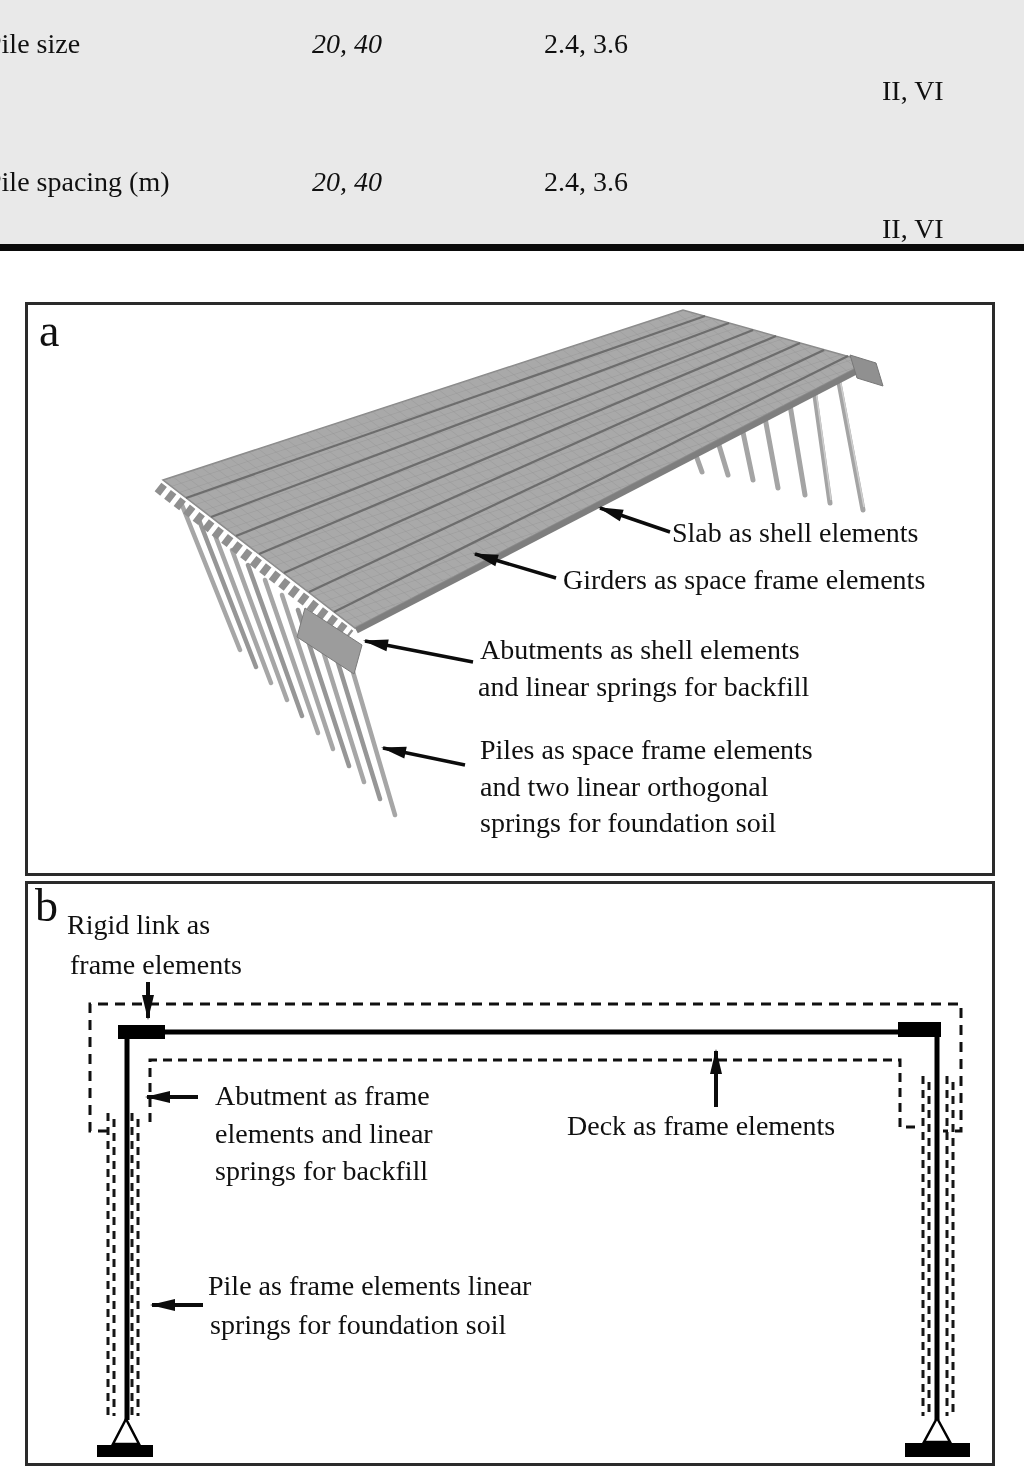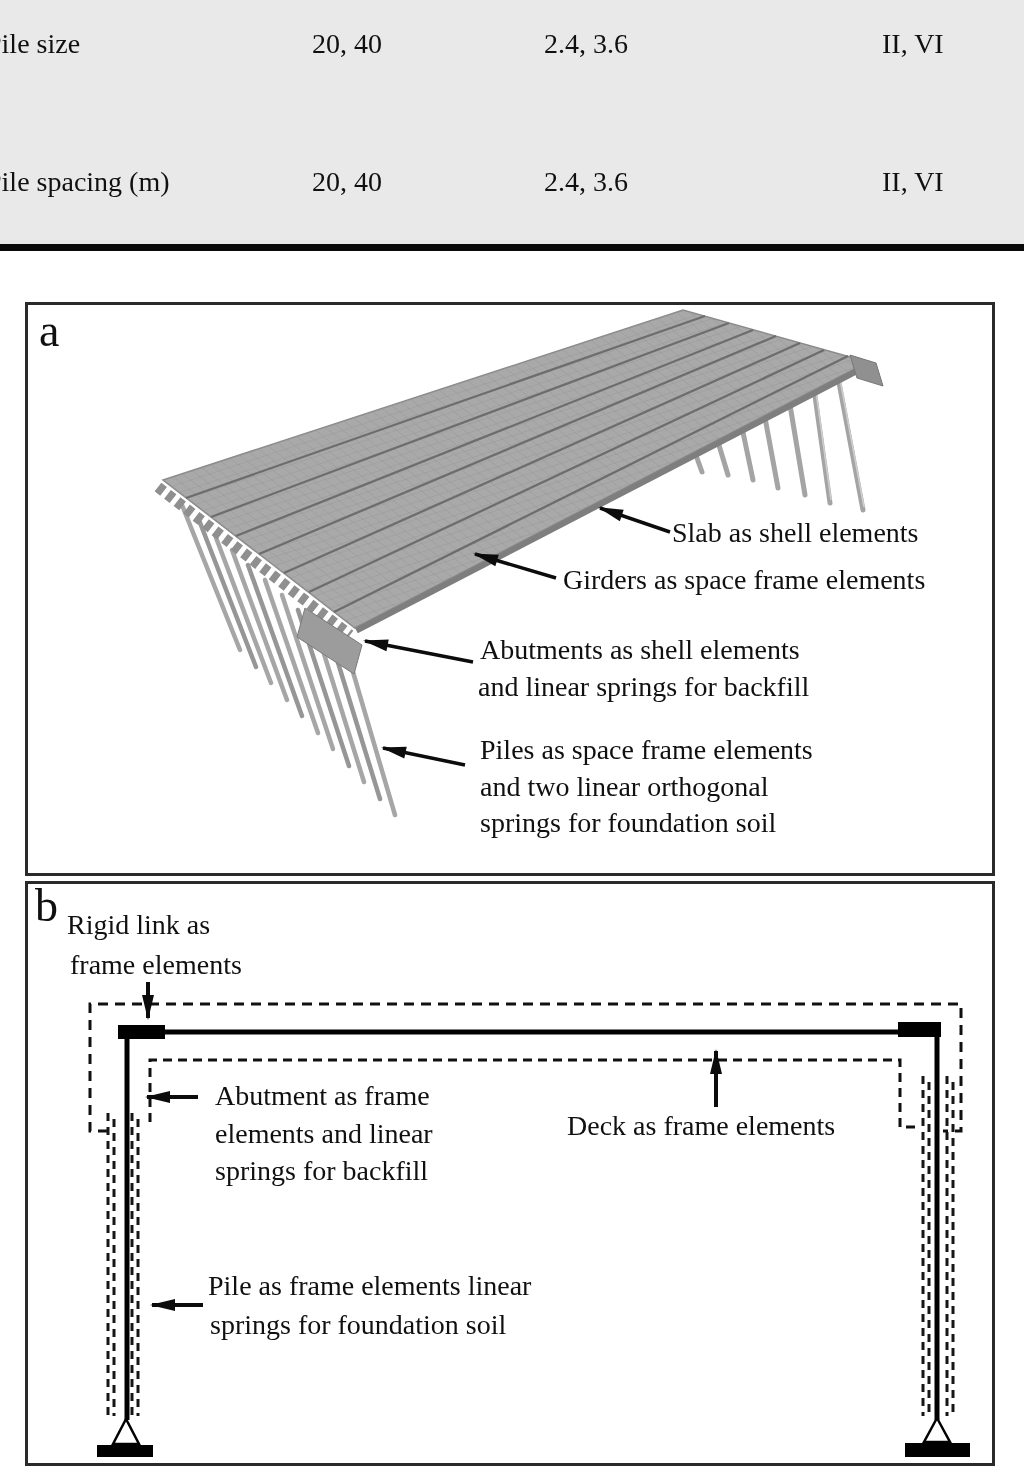--- a/index.html
+++ b/index.html
@@ -12,21 +12,21 @@
   html,body{margin:0;padding:0;background:#ffffff;}
   .page{
     position:relative;width:1024px;height:1472px;background:#fff;overflow:hidden;
     font-family:"Liberation Serif", serif;color:var(--text);
   }
   
   .table-band{position:absolute;left:0;top:0;width:1024px;height:244px;background:var(--table-bg);}
   .table-rule{position:absolute;left:0;top:244px;width:1024px;height:7px;background:var(--rule);}
   .tcell{position:absolute;font-size:28px;line-height:1.15;white-space:nowrap;color:var(--text);}
   .r1{top:28px;} .r2{top:166px;}
-  .c1{left:-14px;} .c2{left:312px;} .c3{left:544px;} .c4{left:882px;}
+  .c1{left:-14px;} .c2{left:312px;font-style:italic;} .c3{left:544px;} .c4{left:882px;margin-top:47px;}
   
   .panel{position:absolute;left:25px;}
   #panelA{top:302px;}
   #panelB{top:881px;}
   .frame{fill:#ffffff;stroke:var(--panel-border);stroke-width:3;}
   .ptag{font-family:"Liberation Serif",serif;font-size:46px;fill:var(--text);}
   .lbl{font-family:"Liberation Serif",serif;font-size:28px;fill:var(--text);}
   .arrow{stroke:#0c0c0c;stroke-width:3.5;fill:none;}
   .arrowB{stroke:#0c0c0c;stroke-width:4;fill:none;}
   .girder{stroke:#6d6d6d;stroke-width:2.3;}

